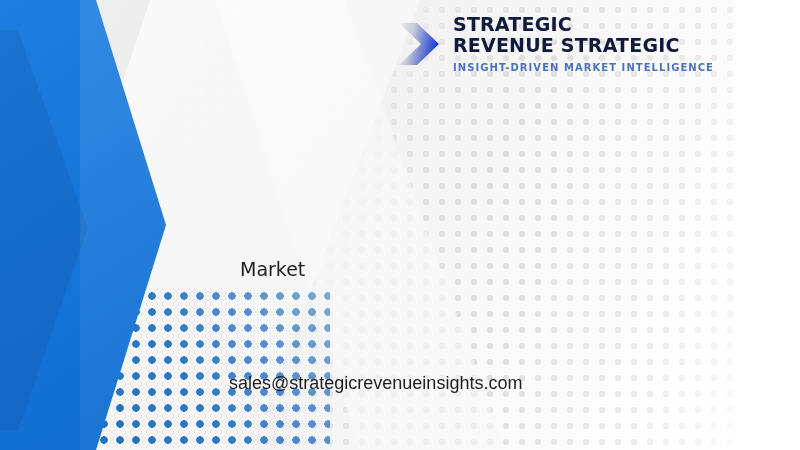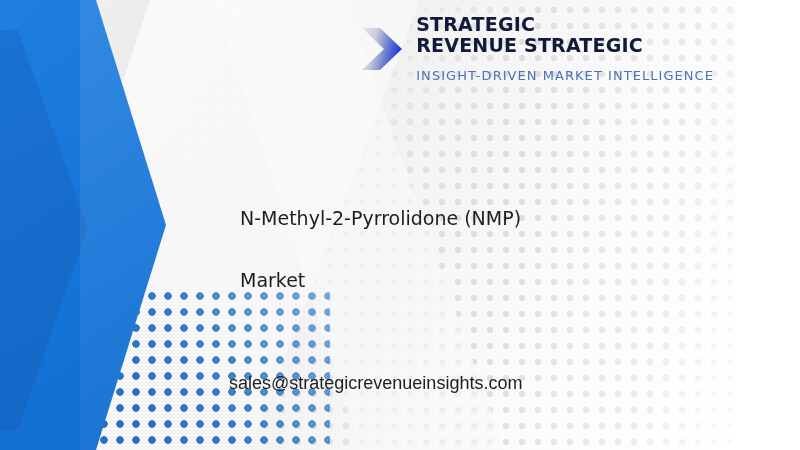--- a/index.html
+++ b/index.html
@@ -90,42 +90,42 @@
     font-family: "DejaVu Sans", sans-serif;
     font-weight: bold;
     font-size: 19px;
     line-height: 21px;
     letter-spacing: 0.2px;
     color: #101a3a;
     white-space: nowrap;
   }
   .logo-tag {
     font-family: "DejaVu Sans", sans-serif;
-    font-size: 13px;
-    font-weight: normal;
+    font-size: 10px;
+    font-weight: bold;
     letter-spacing: 1.05px;
     color: #4a72b8;
     white-space: nowrap;
-    margin-top: 12px;
+    margin-top: 6px;
   }
 
   
   .title-block {
     position: absolute;
     left: 240px;
     top: 205px;
   }
   .title-line {
     font-family: "DejaVu Sans", sans-serif;
     font-size: 19px;
     line-height: 26px;
     color: #1e1e1e;
     white-space: nowrap;
   }
-  .title-line.second { margin-top: 36px; }
+  .title-line.second { margin-top: 51px; }
   .email {
     position: absolute;
     left: 229px;
     top: 373px;
     font-family: Liberation Sans, sans-serif;
     font-size: 18px;
     color: #1e1e1e;
     white-space: nowrap;
   }
 </style>
@@ -156,19 +156,18 @@
       <path d="M2 4 L20 4 L42 25 L20 46 L2 46 L24 25 Z" fill="url(#lgmark)"></path>
     </svg>
     <div class="logo-text">
       <div class="logo-line">STRATEGIC</div>
       <div class="logo-line">REVENUE STRATEGIC</div>
       <div class="logo-tag">INSIGHT-DRIVEN MARKET INTELLIGENCE</div>
     </div>
   </div>
 
   <div class="title-block">
-    <div class="title-line">N-Methyl-2-Pyrrolidone (NMP)</div>
     <div class="title-line second">Market</div>
   </div>
 
   <div class="email">sales@strategicrevenueinsights.com</div>
 
 </div>
 
 </body></html>

